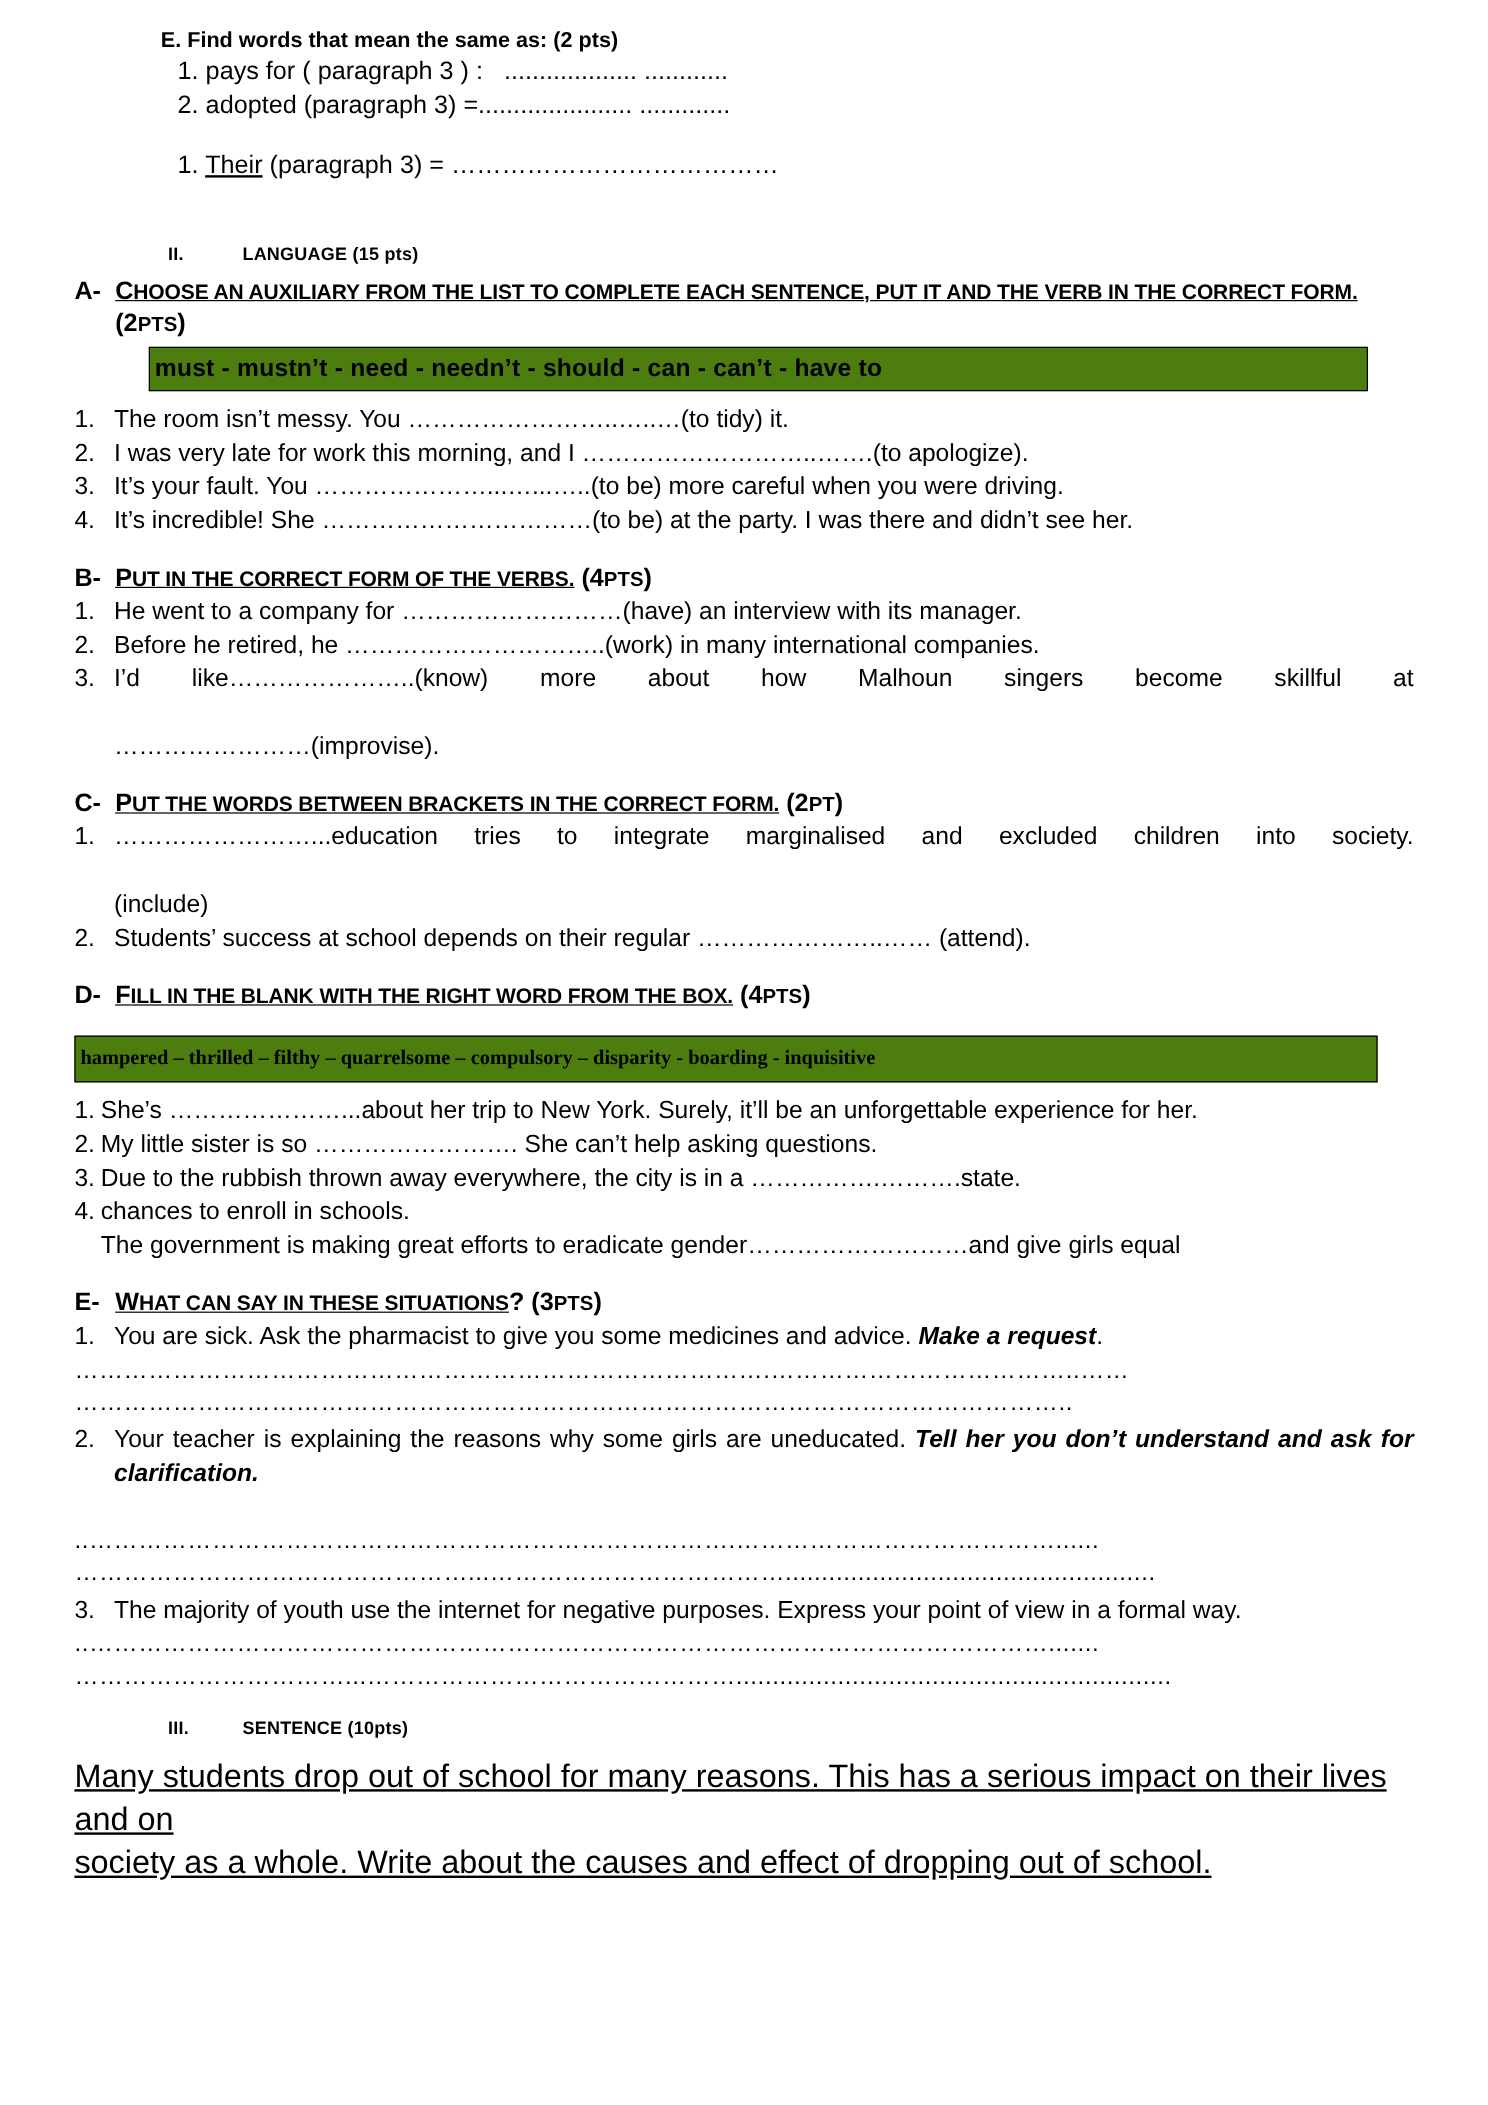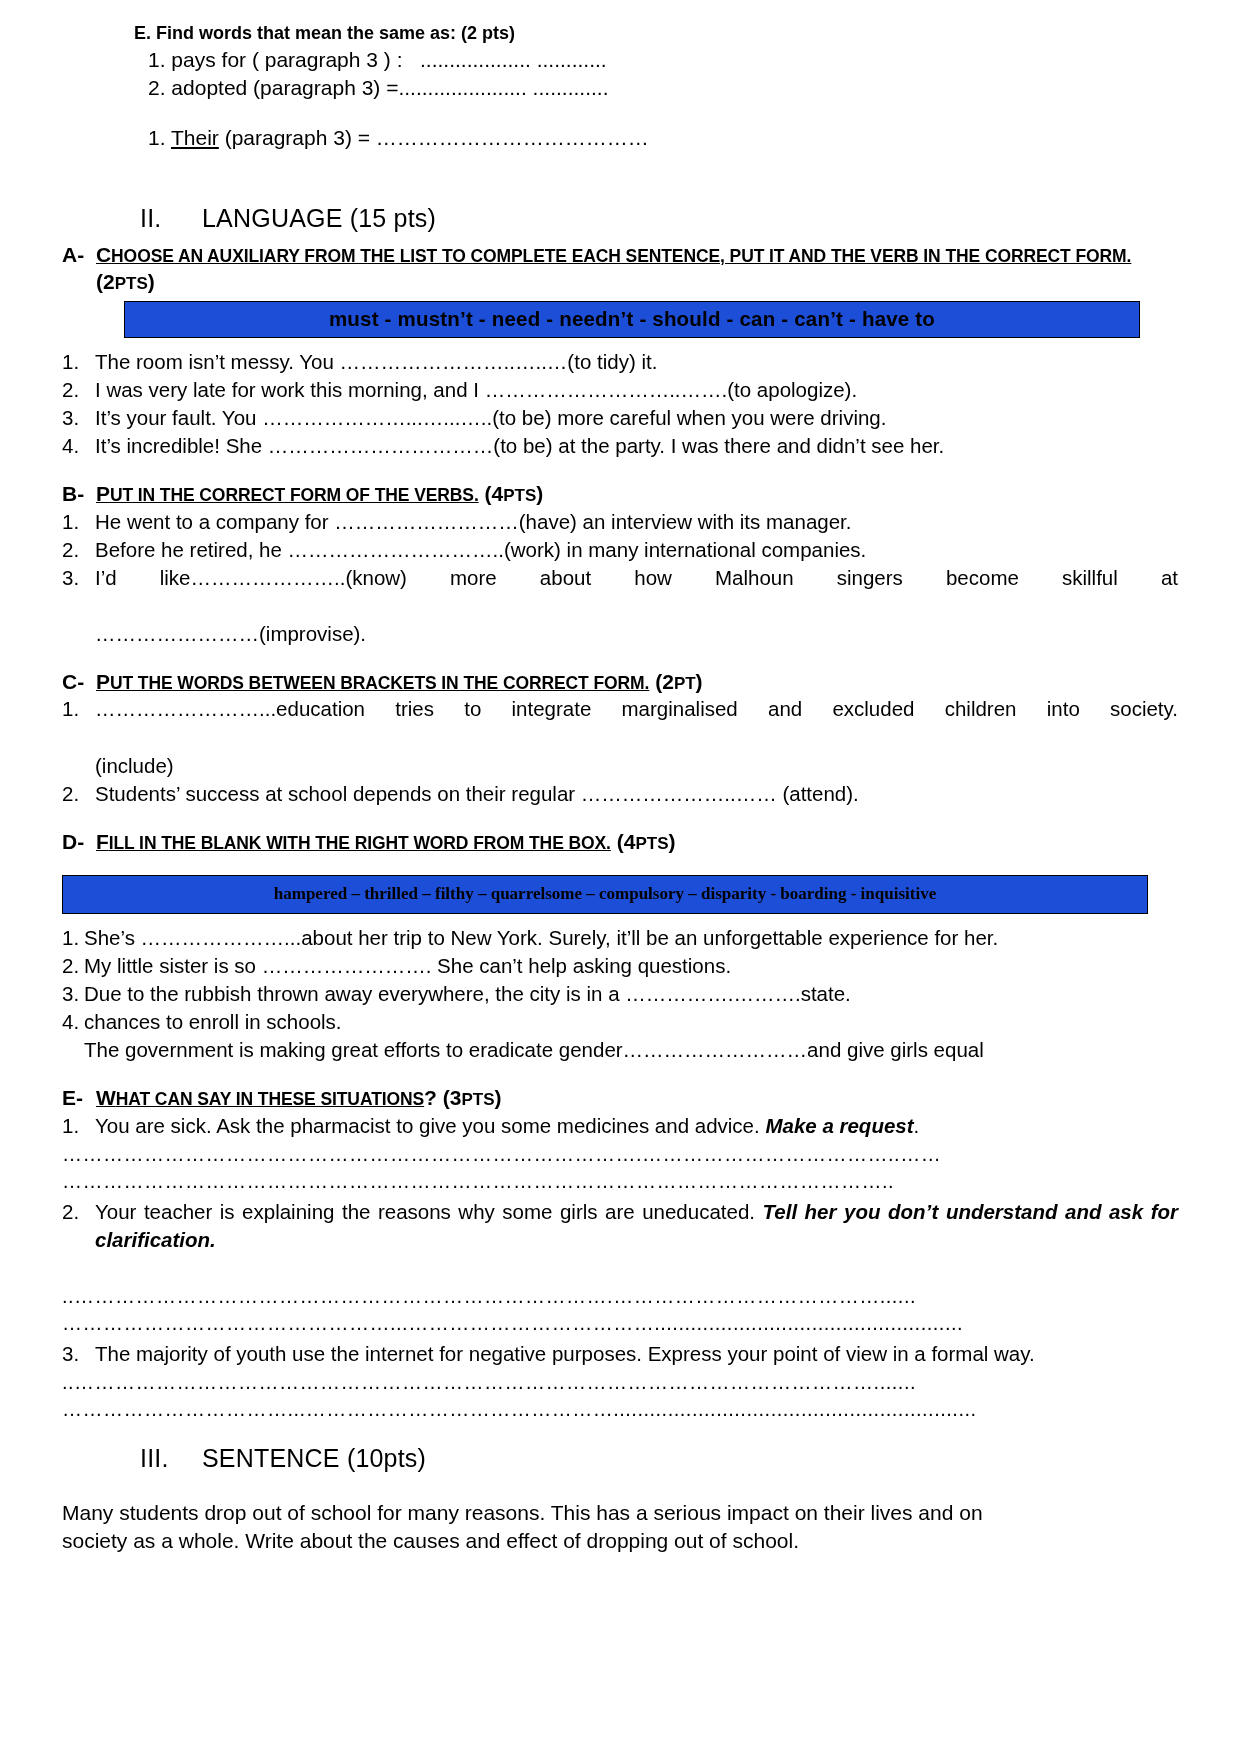--- a/index.html
+++ b/index.html
@@ -51,22 +51,22 @@
   .item-ef {
     font-size: 21px;
     line-height: 1.33;
     margin-left: 14px;
     white-space: pre;
   }
   .gap-block { height: 22px; }
 
   
   .roman {
-    font-size: 25px;
-    font-weight: normal;
+    font-size: 15px;
+    font-weight: bold;
     margin-left: 78px;
     letter-spacing: 0.2px;
   }
   .roman .num { display: inline-block; width: 62px; }
 
   
   .ex-head {
     display: flex;
     align-items: flex-start;
     margin-top: 14px;
@@ -78,22 +78,22 @@
     width: 34px;
     flex: 0 0 34px;
   }
   .ex-title { flex: 1 1 auto; }
 
   
   .bank {
     border: 1.6px solid #000;
     margin: 6px 0 0 0;
     padding: 6px 6px;
-    text-align: center;
-    background: #1d4ed8;
+    text-align: left;
+    background: #4d7c0f;
   }
   .bank-aux {
     font-family: "Liberation Sans", sans-serif;
     font-weight: bold;
     font-size: 20.5px;
     letter-spacing: 0.2px;
     margin-left: 62px;
     margin-right: 38px;
     padding: 5px 4px 6px 4px;
   }
@@ -138,23 +138,24 @@
     letter-spacing: 0.5px;
     overflow: hidden;
     white-space: nowrap;
     margin-top: 2px;
   }
 
   .spacer-sm { height: 10px; }
   .spacer-md { height: 20px; }
 
   .writing-body {
-    font-size: 21px;
+    font-size: 27px;
     line-height: 1.33;
-    margin-top: 26px;
+    margin-top: 14px;
+    text-decoration: underline;
   }
 </style>
 </head>
 <body>
 
 <div class="page">
 
   <div class="sec-e">
     <div class="head-ef">E. Find words that mean the same as: (2 pts)</div>
     <div class="item-ef">1. pays for ( paragraph 3 ) :   ................... ............</div>

